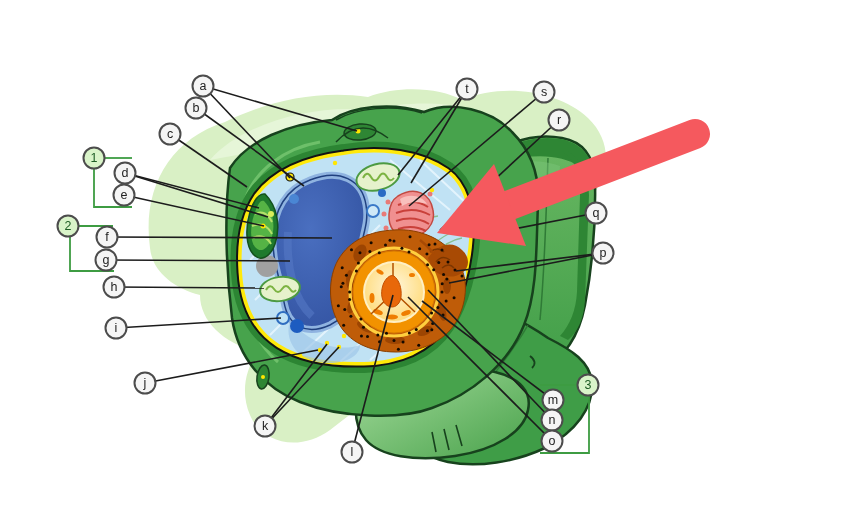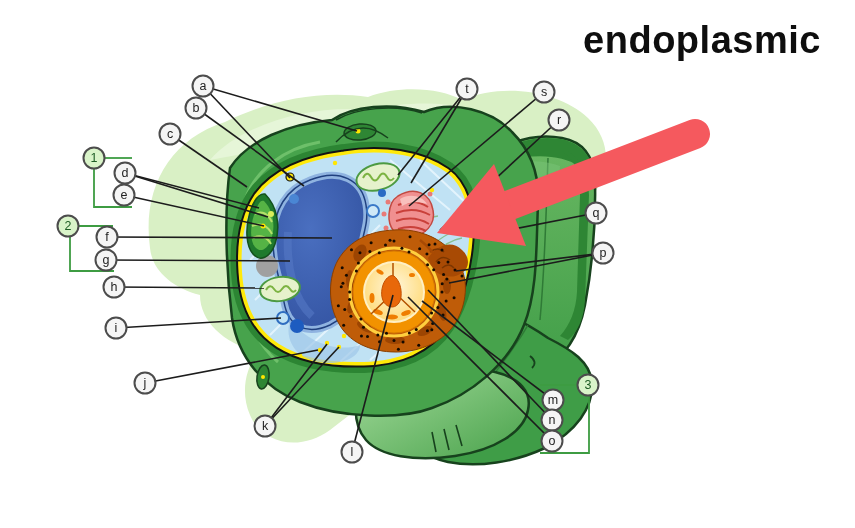--- a/index.html
+++ b/index.html
@@ -394,15 +394,14 @@
           <text x="588" y="389.4" text-anchor="middle" class="group-text">3</text>
         </g>
       </g>
     <g id="arrow-layer">
         <line x1="695" y1="134" x2="510" y2="205" stroke="#f5595e" stroke-width="30" stroke-linecap="round"></line>
         <polygon points="437,233 494,164 526,246" fill="#f5595e"></polygon>
       </g>
   </svg>
 
   <div class="term">
-    <div>endoplasmic</div>
   </div>
 </div>
 
 </body></html>

